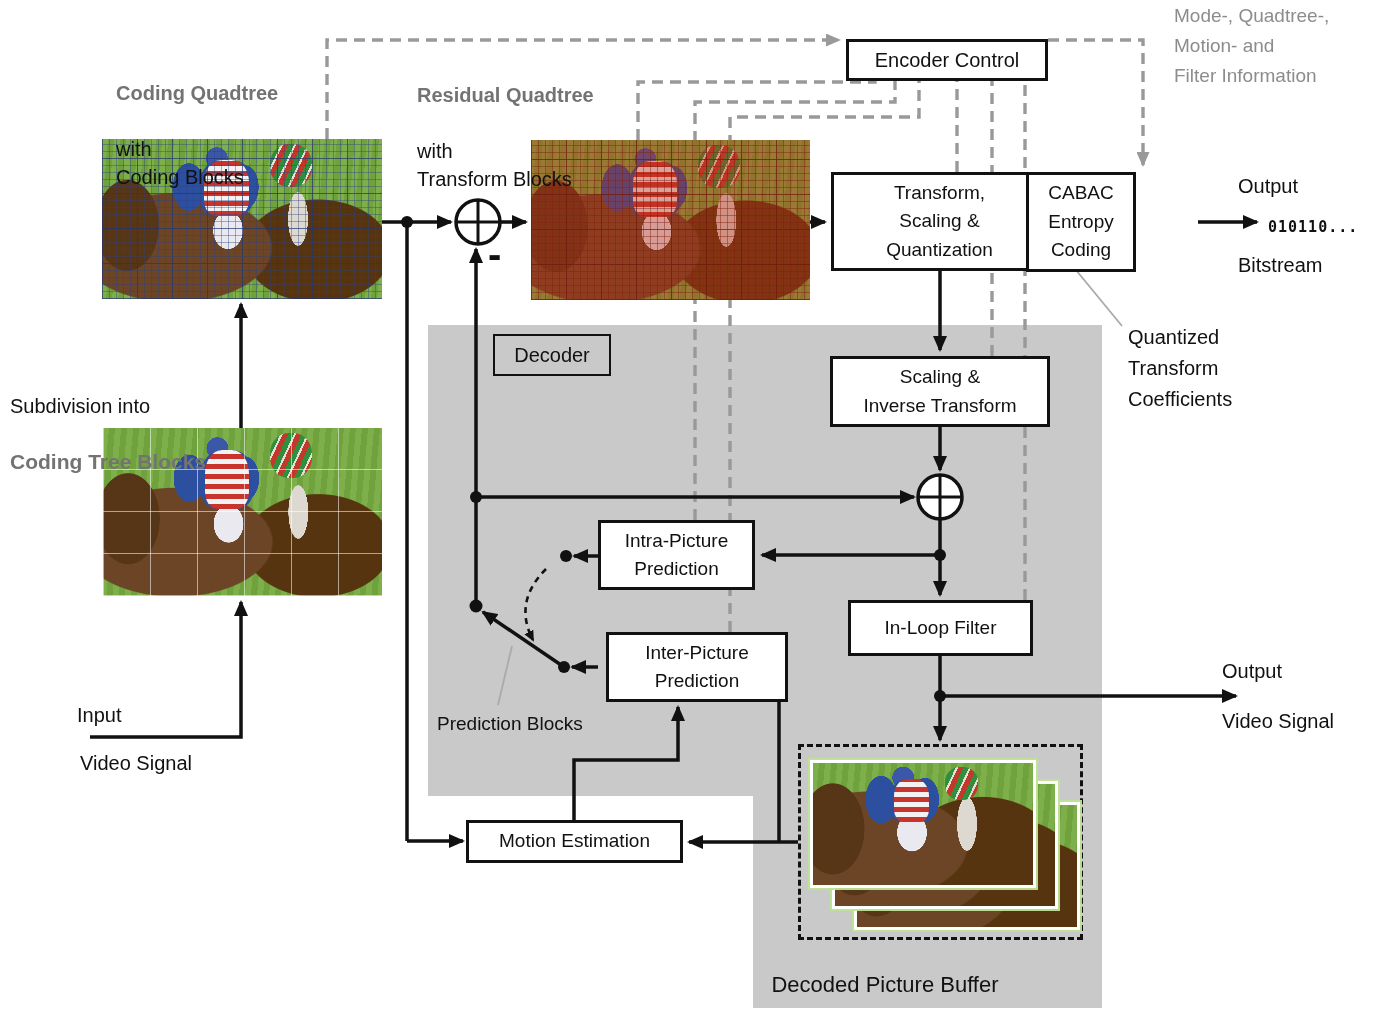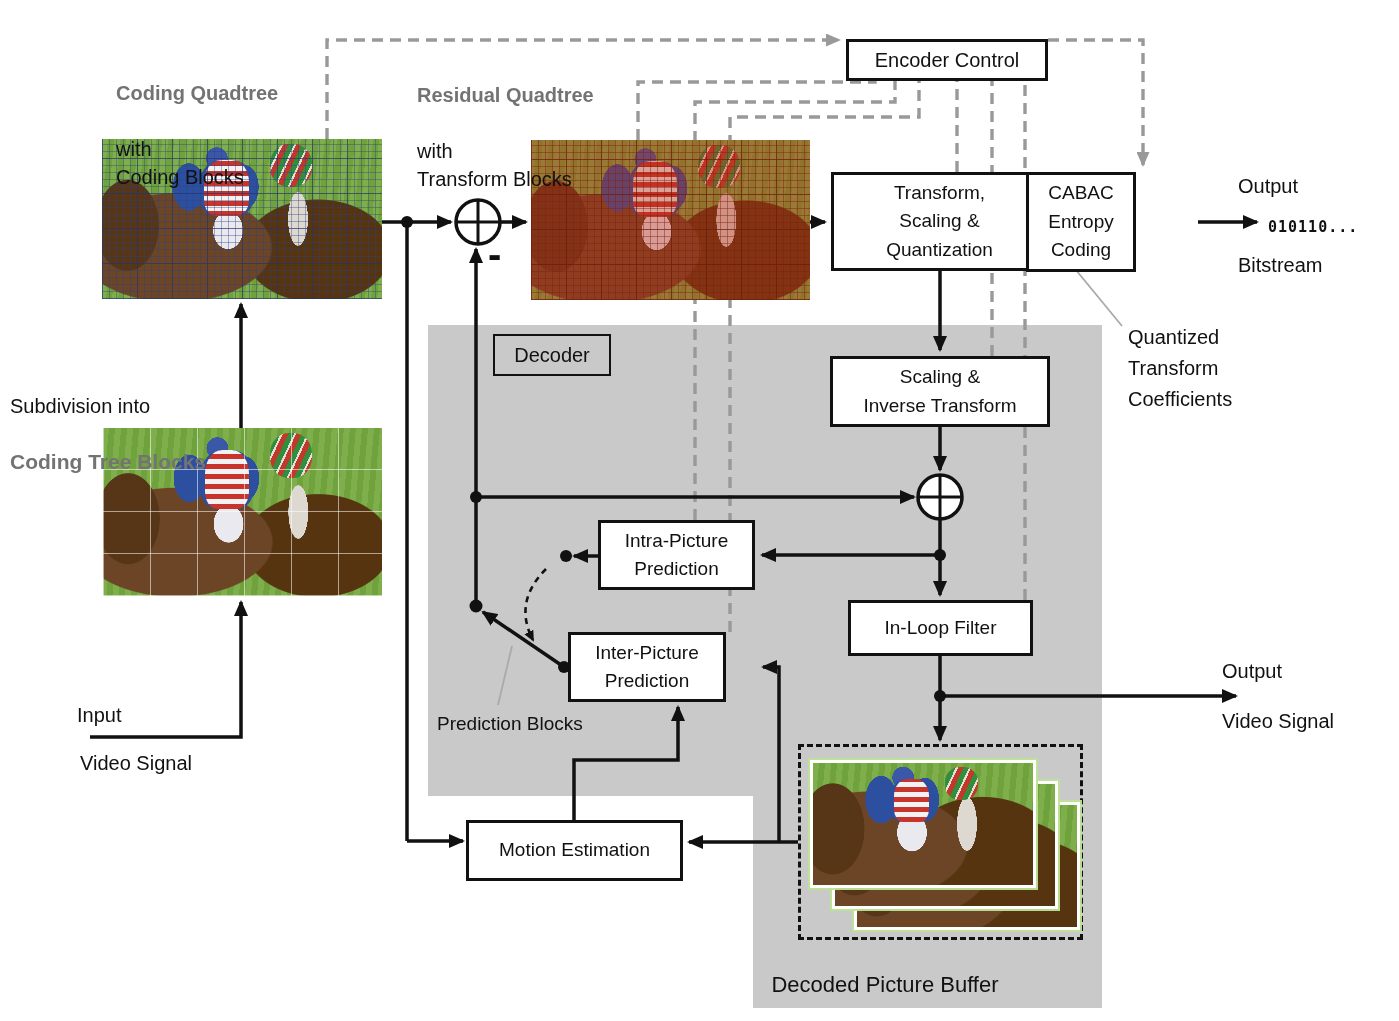--- a/index.html
+++ b/index.html
@@ -181,44 +181,47 @@
 Coding</span></div>
 
   <div class="box" style="left:830px;top:356px;width:220px;height:71px;"><span>Scaling &amp;
 Inverse Transform</span></div>
 
   <div class="box transparent" style="left:493px;top:334px;width:118px;height:42px;border-width:2.5px;font-size:20px;"><span>Decoder</span></div>
 
   <div class="box" style="left:598px;top:520px;width:157px;height:70px;"><span>Intra-Picture
 Prediction</span></div>
 
-  <div class="box" style="left:568px;top:632px;width:158px;height:70px;"><span>Inter-Picture
+  <div class="box" style="left:606px;top:632px;width:182px;height:70px;"><span>Inter-Picture
 Prediction</span></div>
 
   <div class="box" style="left:848px;top:600px;width:185px;height:56px;"><span>In-Loop Filter</span></div>
 
-  <div class="box" style="left:466px;top:820px;width:217px;height:61px;"><span>Motion Estimation</span></div>
+  <div class="box" style="left:466px;top:820px;width:217px;height:43px;"><span>Motion Estimation</span></div>
 
   <div class="heading" style="left:116px;top:51px;">
     <span class="t">Coding Quadtree</span><br>
     <span>with
 Coding Blocks</span>
   </div>
 
   <div class="heading" style="left:417px;top:53px;">
     <span class="t">Residual Quadtree</span><br>
     <span>with
 Transform Blocks</span>
   </div>
 
   <div class="heading" style="left:10px;top:364px;">
     <span>Subdivision into</span><br>
     <span class="t" style="font-size:21px;">Coding Tree Blocks</span>
   </div>
 
+  <div class="caption muted" style="left:1174px;top:1px;"><span>Mode-, Quadtree-,
+Motion- and
+Filter Information</span></div>
 
   <div class="caption" style="left:1238px;top:172px;"><span>Output</span></div>
   <div class="caption mono" style="left:1268px;top:213px;"><span>010110...</span></div>
   <div class="caption" style="left:1238px;top:251px;"><span>Bitstream</span></div>
 
   <div class="caption" style="left:1128px;top:322px;line-height:31px;"><span>Quantized
 Transform
 Coefficients</span></div>
 
   <div class="caption" style="left:1222px;top:657px;"><span>Output</span></div>

